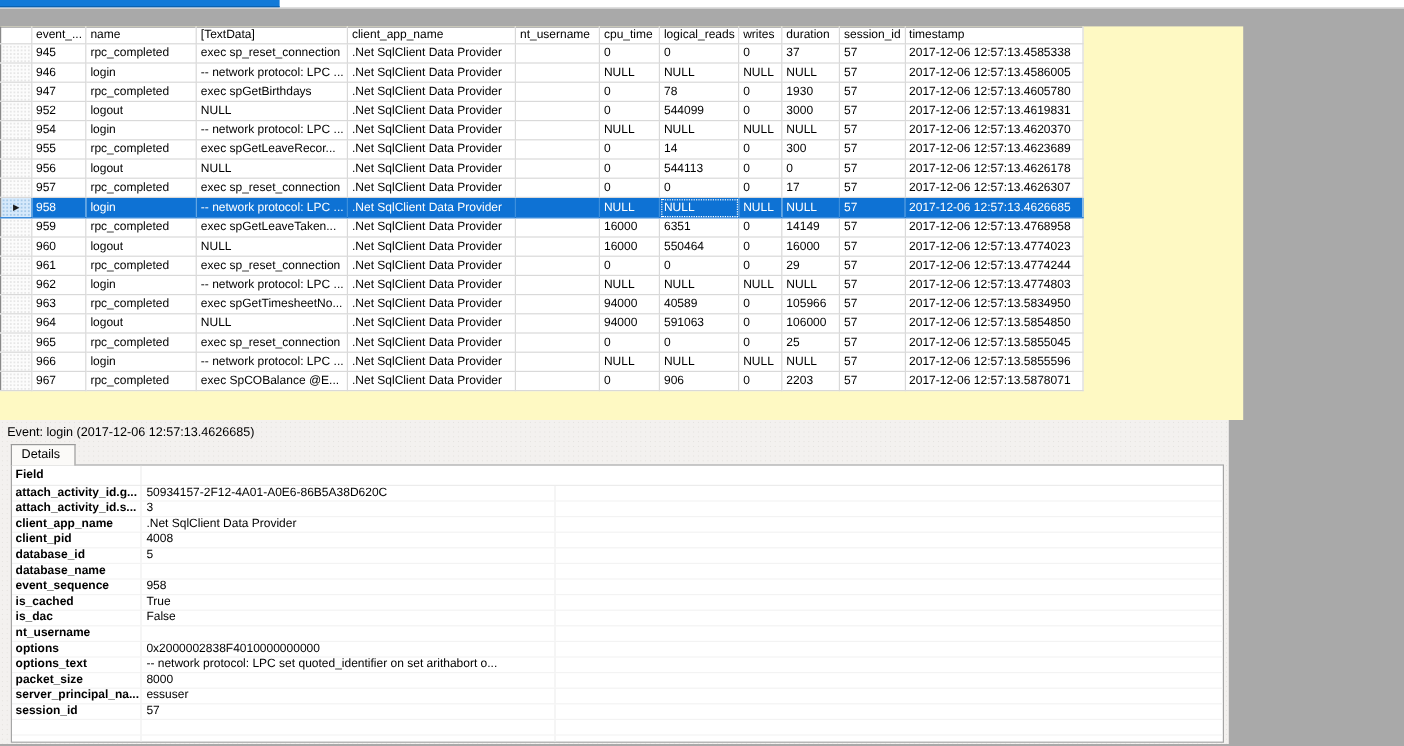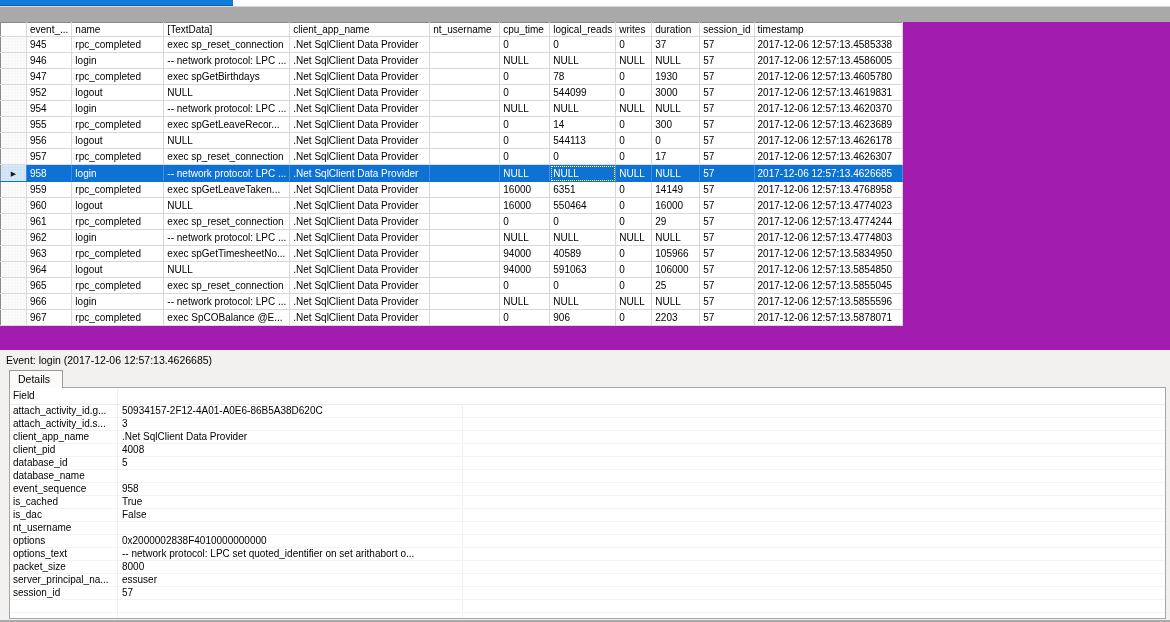--- a/index.html
+++ b/index.html
@@ -7,41 +7,41 @@
   #screen{position:relative;width:1170px;height:622px;overflow:hidden;background:#a9a9a9;}
 
   
   .top-strip{position:absolute;top:0;left:0;width:1170px;height:6px;background:#ffffff;border-bottom:1px solid #d6d6d6;}
   .top-tab{position:absolute;top:0;left:0;width:233px;height:6px;background:#127ad8;border-bottom:1px solid #0b62b0;box-sizing:border-box;}
 
   
   .status-bar{position:absolute;top:7px;left:0;width:1170px;height:15px;background:#fbf8e1;border-bottom:1px solid #d8d5bd;font-size:10.5px;line-height:15px;color:#000;padding-left:5px;box-sizing:border-box;}
 
   
-  .grid-area{position:absolute;top:22px;left:0;width:1170px;height:328px;background:#a21caf;overflow:hidden;}
+  .grid-area{position:absolute;top:22px;left:0;width:1036px;height:328px;background:#fef9c3;overflow:hidden;}
   table.events-grid{border-collapse:collapse;table-layout:fixed;background:#fff;border:1px solid #898989;margin:0;}
   table.events-grid th,table.events-grid td{border-right:1px solid #d9d9d9;border-bottom:1px solid #d9d9d9;padding:0 3px;font-size:10px;font-weight:normal;text-align:left;white-space:nowrap;overflow:hidden;color:#000;}
   table.events-grid th{height:13px;line-height:13px;background:#ffffff;}
   table.events-grid td{height:15px;line-height:15px;}
   td.num{text-align:right;}
   td.rowhdr,th.rowhdr{background-color:#fcfcfc;background-image:radial-gradient(#e7e7e7 30%,transparent 32%);background-size:3px 3px;}
   tr.selected td{background:#0e72d4;color:#fff;border-right:1px solid #3c8fdd;border-bottom:1px solid #0e72d4;}
   tr.selected td.rowhdr{background-color:#d6e9fb;background-image:radial-gradient(#a6c9e8 30%,transparent 32%);background-size:3px 3px;color:#111;text-align:center;padding:0;}
   tr.selected td.rowhdr .arrow{font-size:7px;line-height:15px;color:#1a1a1a;}
   tr.selected td.focus{outline:1px dotted #ffffff;outline-offset:-2px;}
 
   
-  .details-panel{position:absolute;top:350px;left:0;width:1170px;height:272px;background-color:#f3f1ef;background-image:radial-gradient(#e2e0dc 20%,transparent 25%);background-size:4px 4px;}
+  .details-panel{position:absolute;top:350px;left:0;width:1024px;height:272px;background-color:#f3f1ef;background-image:radial-gradient(#e2e0dc 20%,transparent 25%);background-size:4px 4px;}
   .event-title{padding:4px 0 0 6px;font-size:10.5px;color:#000;}
   .tab-row{position:absolute;top:19px;left:9px;height:18px;}
   .tab{display:inline-block;background:#fbfaf8;border:1px solid #9a9a9a;border-bottom:none;padding:2px 12px 3px 8px;font-size:10.5px;color:#000;position:relative;z-index:2;}
   .details-grid{position:absolute;left:9px;right:4px;top:37px;height:230px;background:#fff;border:1px solid #a5a5a5;overflow:hidden;}
   .dg-row{display:flex;height:12px;line-height:12px;border-bottom:1px solid #f3f3f3;font-size:10px;color:#000;}
   .dg-row.dg-head{height:16px;line-height:16px;border-bottom:1px solid #ececec;}
-  .dg-field{width:104px;min-width:104px;padding-left:3px;border-right:1px solid #efefef;overflow:hidden;white-space:nowrap;}
+  .dg-field{width:104px;min-width:104px;padding-left:3px;border-right:1px solid #efefef;overflow:hidden;white-space:nowrap;font-weight:bold;}
   .dg-value{width:340px;min-width:340px;padding-left:4px;border-right:1px solid #efefef;overflow:hidden;white-space:nowrap;}
   .dg-rest{flex:1;}
   .bottom-edge{position:absolute;bottom:0;left:0;width:1170px;height:2px;background:#a9a9a9;}
 </style>
 </head>
 <body>
 
 <div id="screen">
 
   <div class="top-strip">

